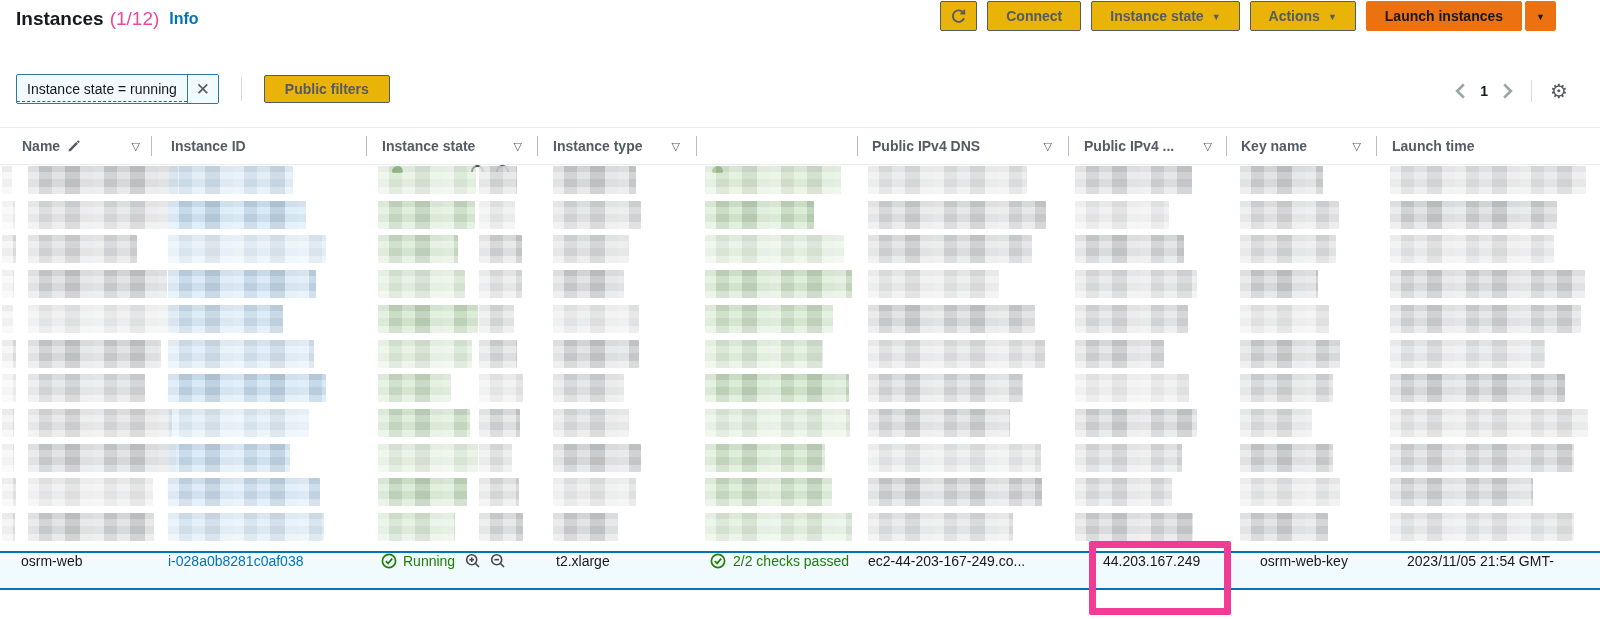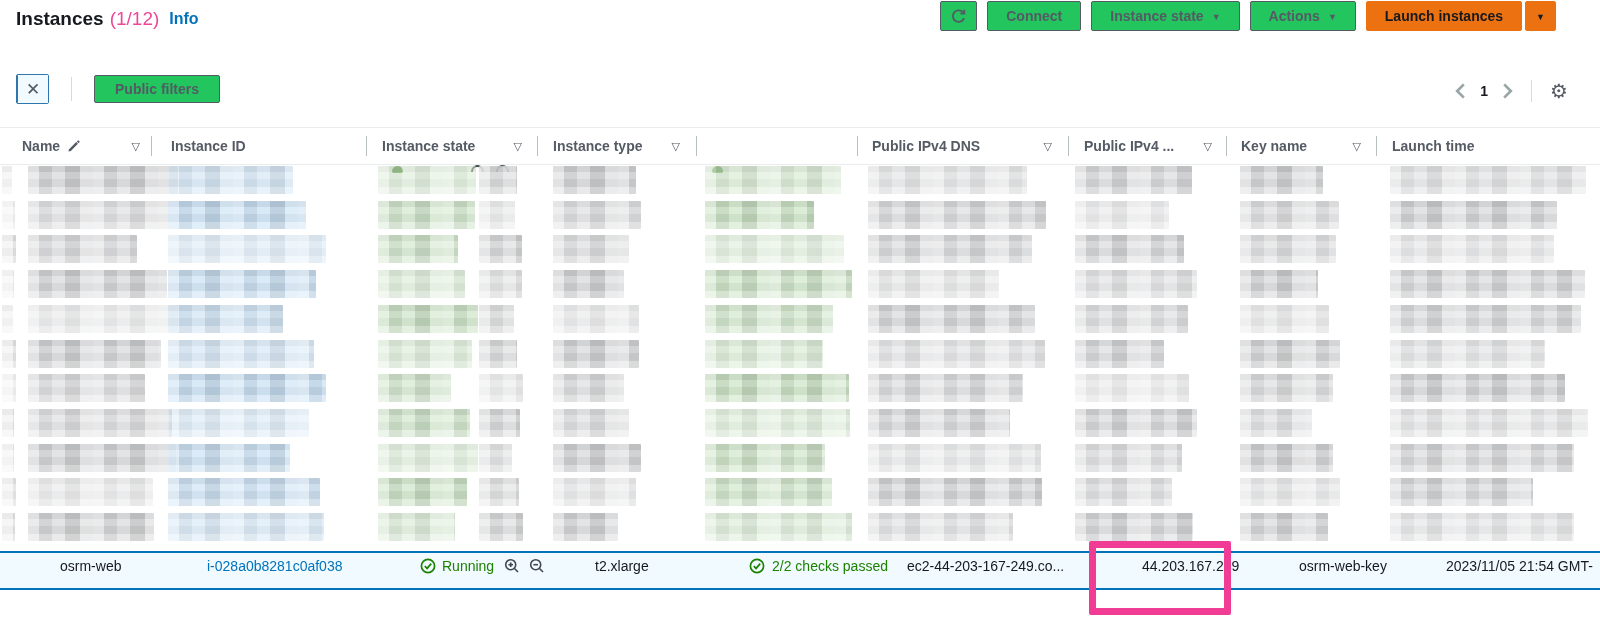--- a/index.html
+++ b/index.html
@@ -6,21 +6,21 @@
   body{font-family:"Liberation Sans","DejaVu Sans",sans-serif;color:#16191f;}
   .page{position:relative;width:1600px;height:619px;overflow:hidden;background:#fff;}
 
   
   .title-row{position:absolute;left:16px;top:4px;height:30px;display:flex;align-items:center;}
   .title-main{font-size:19px;font-weight:bold;color:#16191f;}
   .title-count{font-size:19px;font-weight:400;color:#ec4899;margin-left:6px;}
   .info-link{font-size:16px;font-weight:bold;color:#0073bb;margin-left:10px;text-decoration:none;cursor:pointer;}
 
   .top-actions{position:absolute;top:1px;right:44px;display:flex;align-items:stretch;gap:10px;height:30px;}
-  .btn{display:flex;align-items:center;justify-content:center;gap:8px;border:1px solid #545b64;background:#22c55e;
+  .btn{display:flex;align-items:center;justify-content:center;gap:8px;border:1px solid #545b64;background:#eab308;
        color:#545b64;font-weight:bold;font-size:14px;border-radius:2px;padding:0 18px;cursor:pointer;
        font-family:inherit;}
   .btn .caret{font-size:9px;line-height:1;transform:translateY(1px);}
   .btn-icon{padding:0 9px;}
   .btn-primary{background:#ec7211;border-color:#ec7211;color:#16191f;}
   .btn-primary-caret{background:#ec7211;border-color:#ec7211;color:#16191f;padding:0 10px;margin-left:-7px;}
 
   
   .search-wrap{position:absolute;left:16px;top:37px;width:688px;height:30px;}
   .search-wrap input{width:100%;height:100%;box-sizing:border-box;border:1px solid #687078;border-radius:2px;
@@ -60,21 +60,21 @@
     background-image:
       repeating-linear-gradient(90deg, rgba(255,255,255,0.38) 0 11px, rgba(0,0,0,0.055) 11px 24px,
         rgba(255,255,255,0.16) 24px 37px, rgba(0,0,0,0.09) 37px 52px, rgba(255,255,255,0.30) 52px 65px),
       repeating-linear-gradient(0deg, rgba(255,255,255,0.32) 0 7px, rgba(0,0,0,0.045) 7px 15px,
         rgba(255,255,255,0.15) 15px 22px, rgba(0,0,0,0.07) 22px 30px);}
   .peek{position:absolute;}
 
   
   .sel-row{position:absolute;left:0;top:551px;width:1600px;height:35px;background:#f1faff;
       border-top:2px solid #0073bb;border-bottom:2px solid #0073bb;font-size:14px;color:#16191f;}
-  .cell{position:absolute;top:0;height:21px;display:flex;align-items:flex-end;white-space:nowrap;margin-left:39px;}
+  .cell{position:absolute;top:0;height:21px;display:flex;align-items:flex-start;white-space:nowrap;}
   .link{color:#0073bb;cursor:pointer;text-decoration:none;}
   .green{color:#1d8102;}
   .state-icons{display:flex;align-items:center;gap:9px;margin-left:10px;}
   .clip{overflow:hidden;}
 
   
   .pink-box{position:absolute;left:1089px;top:541px;width:128px;height:60px;border:7px solid #f03c94;
       border-radius:2px;background:transparent;pointer-events:none;z-index:5;}
 
   svg{display:block;}
@@ -114,20 +114,21 @@
       <span>Launch instances</span>
     </button>
     <button class="btn btn-primary-caret">
       <span class="caret">▼</span>
     </button>
   </div>
 
 
   <div class="filter-row">
     <div class="filter-chip">
+      <span class="chip-label">Instance state = running</span>
       <span class="chip-x">
           <span>✕</span>
         </span>
     </div>
     <div class="filter-divider"></div>
     <button class="btn clear-btn">
       <span>Public filters</span>
     </button>
   </div>
 

